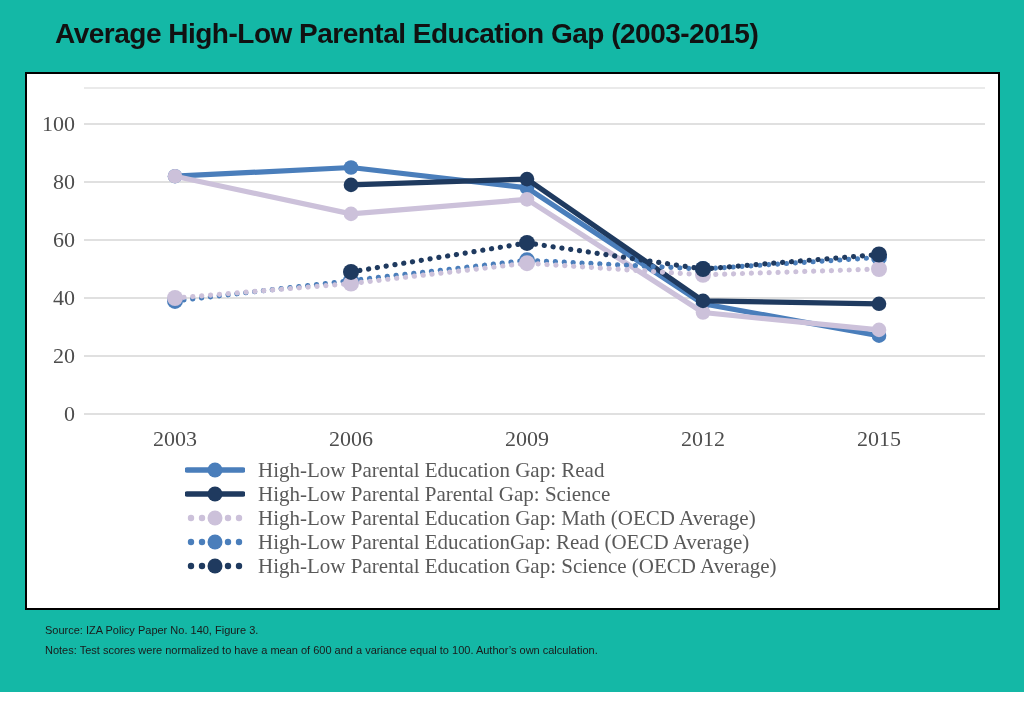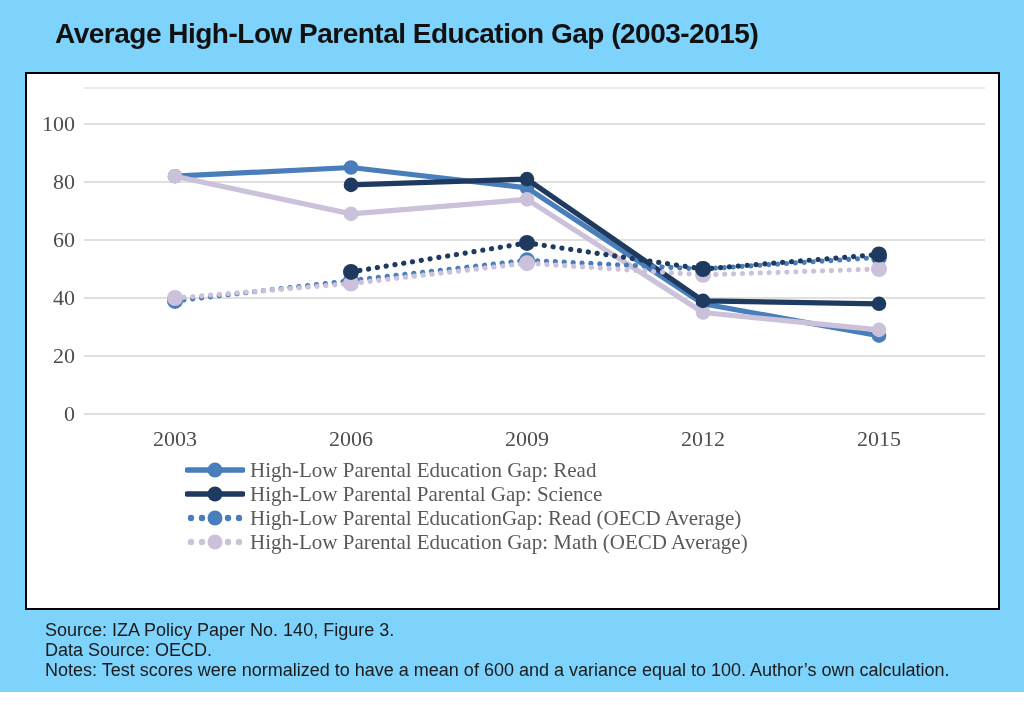--- a/index.html
+++ b/index.html
@@ -1,48 +1,48 @@
 <!DOCTYPE html>
 <html><head>
 <meta charset="utf-8">
 <style>
   html,body{margin:0;padding:0;background:#ffffff;}
   #canvas{
     position:relative;
     width:1024px;height:692px;
-    background:#7dd3fc;
+    background:#14b8a6;
     font-family:"Liberation Sans",sans-serif;
     overflow:hidden;
   }
   #chart-title{
     position:absolute;left:55px;top:18px;
     font-size:28px;font-weight:700;color:#111111;
     letter-spacing:-0.5px;
   }
   #chart-frame{
     position:absolute;left:25px;top:72px;
     width:971px;height:534px;
     border:2px solid #000000;
     background:#ffffff;
   }
   #plot-svg{position:absolute;left:0;top:0;}
   #legend{
     position:absolute;left:158px;top:384px;
   }
   .legend-row{
-    display:flex;align-items:center;height:24px;
+    display:flex;align-items:center;height:24px;gap:8px;
   }
   .legend-row svg{display:block;margin-right:5px;}
   .legend-label{
     font-family:"Liberation Serif",serif;
     font-size:21px;color:#595959;white-space:nowrap;
   }
   #footer{
     position:absolute;left:45px;top:620px;
-    font-size:18px;color:#1a1a1a;line-height:20px;
+    font-size:11px;color:#1a1a1a;line-height:20px;
   }
 </style>
 </head>
 <body>
 
 <div id="canvas">
   <div id="chart-title">Average High-Low Parental Education Gap (2003-2015)</div>
 
   <div id="chart-frame">
     <svg id="plot-svg" width="967" height="530" viewBox="0 0 967 530">
@@ -127,39 +127,48 @@
         </div>
         <div class="legend-row">
           <svg width="60" height="20">
             <line x1="2" y1="10" x2="58" y2="10" stroke="#1f3a5f" stroke-width="5.5" stroke-linecap="round"></line>
             <circle cx="30" cy="10" r="7.5" fill="#1f3a5f"></circle>
           </svg>
           <span class="legend-label">High-Low Parental Parental Gap: Science</span>
         </div>
         <div class="legend-row">
           <svg width="60" height="20">
+            <circle cx="6" cy="10" r="3.2" fill="#ccc1da"></circle>
+            <circle cx="17" cy="10" r="3.2" fill="#ccc1da"></circle>
+            <circle cx="43" cy="10" r="3.2" fill="#ccc1da"></circle>
+            <circle cx="54" cy="10" r="3.2" fill="#ccc1da"></circle>
+            <circle cx="30" cy="10" r="7.5" fill="#ccc1da"></circle>
+          </svg>
+          <span class="legend-label">High-Low Parental Education Gap: Math (OECD Average)</span>
+        </div>
+        <div class="legend-row">
+          <svg width="60" height="20">
             <circle cx="6" cy="10" r="3.2" fill="#4a7ebb"></circle>
             <circle cx="17" cy="10" r="3.2" fill="#4a7ebb"></circle>
             <circle cx="43" cy="10" r="3.2" fill="#4a7ebb"></circle>
             <circle cx="54" cy="10" r="3.2" fill="#4a7ebb"></circle>
             <circle cx="30" cy="10" r="7.5" fill="#4a7ebb"></circle>
           </svg>
           <span class="legend-label">High-Low Parental EducationGap: Read (OECD Average)</span>
         </div>
         <div class="legend-row">
           <svg width="60" height="20">
-            <circle cx="6" cy="10" r="3.2" fill="#ccc1da"></circle>
-            <circle cx="17" cy="10" r="3.2" fill="#ccc1da"></circle>
-            <circle cx="43" cy="10" r="3.2" fill="#ccc1da"></circle>
-            <circle cx="54" cy="10" r="3.2" fill="#ccc1da"></circle>
-            <circle cx="30" cy="10" r="7.5" fill="#ccc1da"></circle>
+            <circle cx="6" cy="10" r="3.2" fill="#1f3a5f"></circle>
+            <circle cx="17" cy="10" r="3.2" fill="#1f3a5f"></circle>
+            <circle cx="43" cy="10" r="3.2" fill="#1f3a5f"></circle>
+            <circle cx="54" cy="10" r="3.2" fill="#1f3a5f"></circle>
+            <circle cx="30" cy="10" r="7.5" fill="#1f3a5f"></circle>
           </svg>
-          <span class="legend-label">High-Low Parental Education Gap: Math (OECD Average)</span>
+          <span class="legend-label">High-Low Parental Education Gap: Science (OECD Average)</span>
         </div>
       </div>
   </div>
 
   <div id="footer">
     <div>Source: IZA Policy Paper No. 140, Figure 3.</div>
-    <div>Data Source: OECD.</div>
     <div>Notes: Test scores were normalized to have a mean of 600 and a variance equal to 100. Author’s own calculation.</div>
   </div>
 </div>
 
 </body></html>

